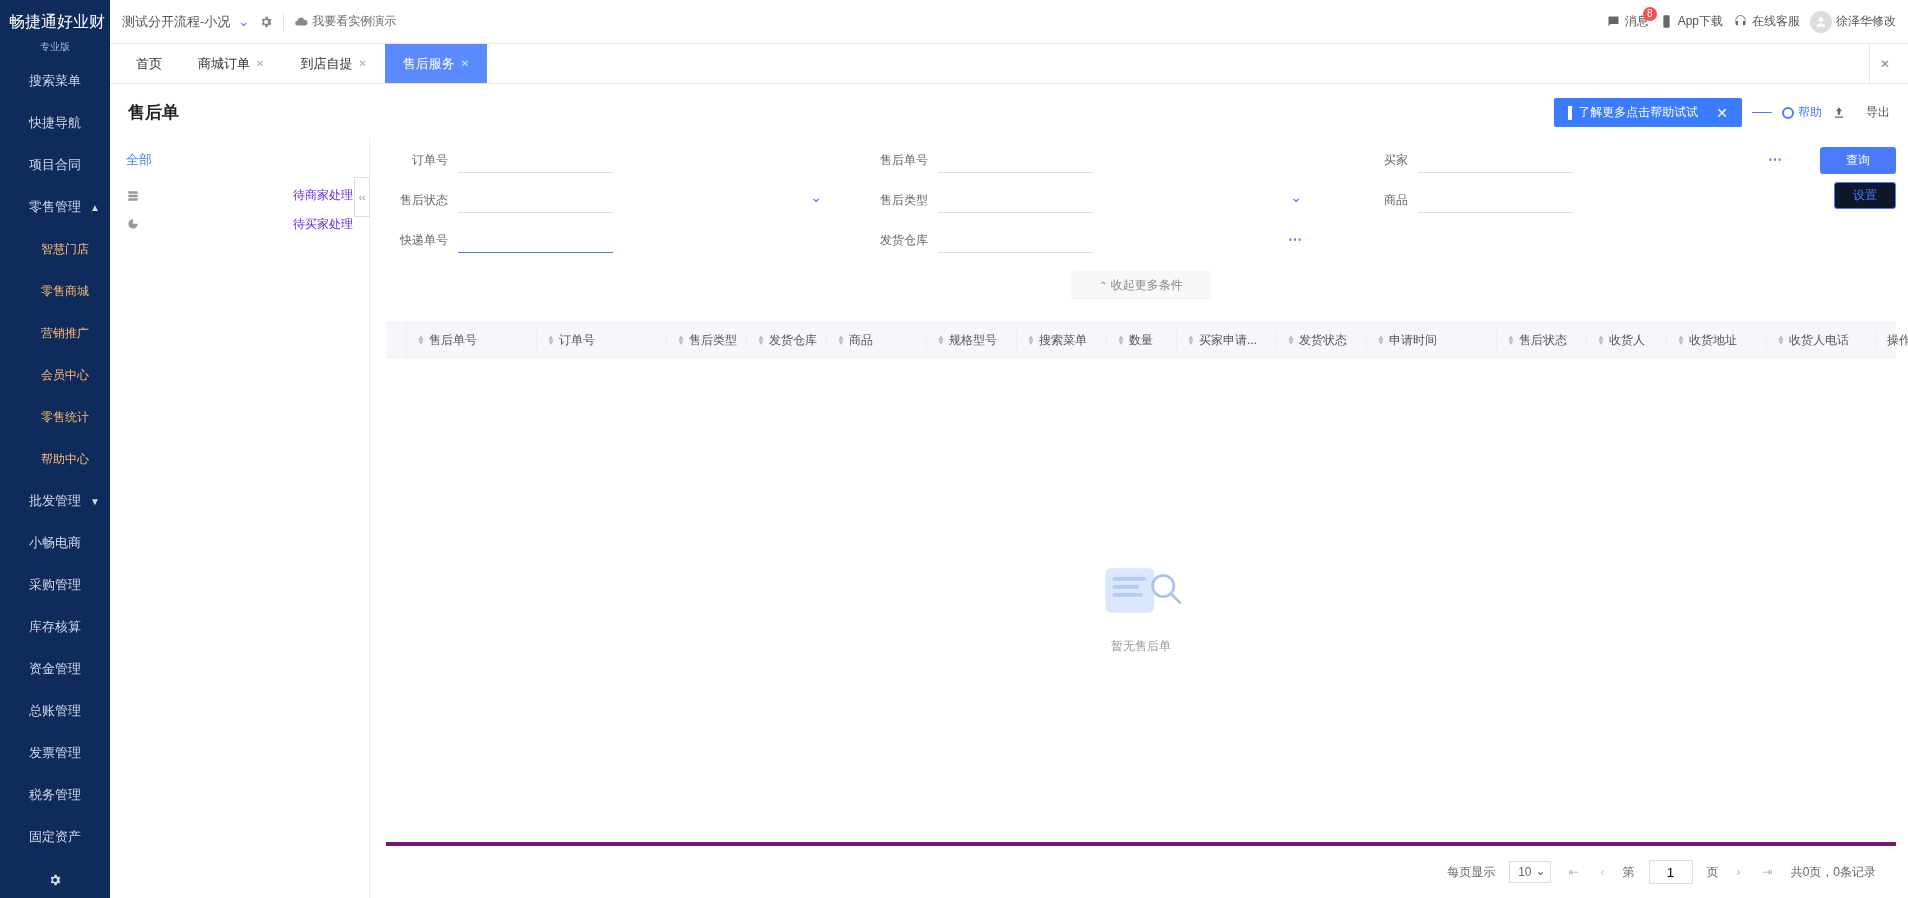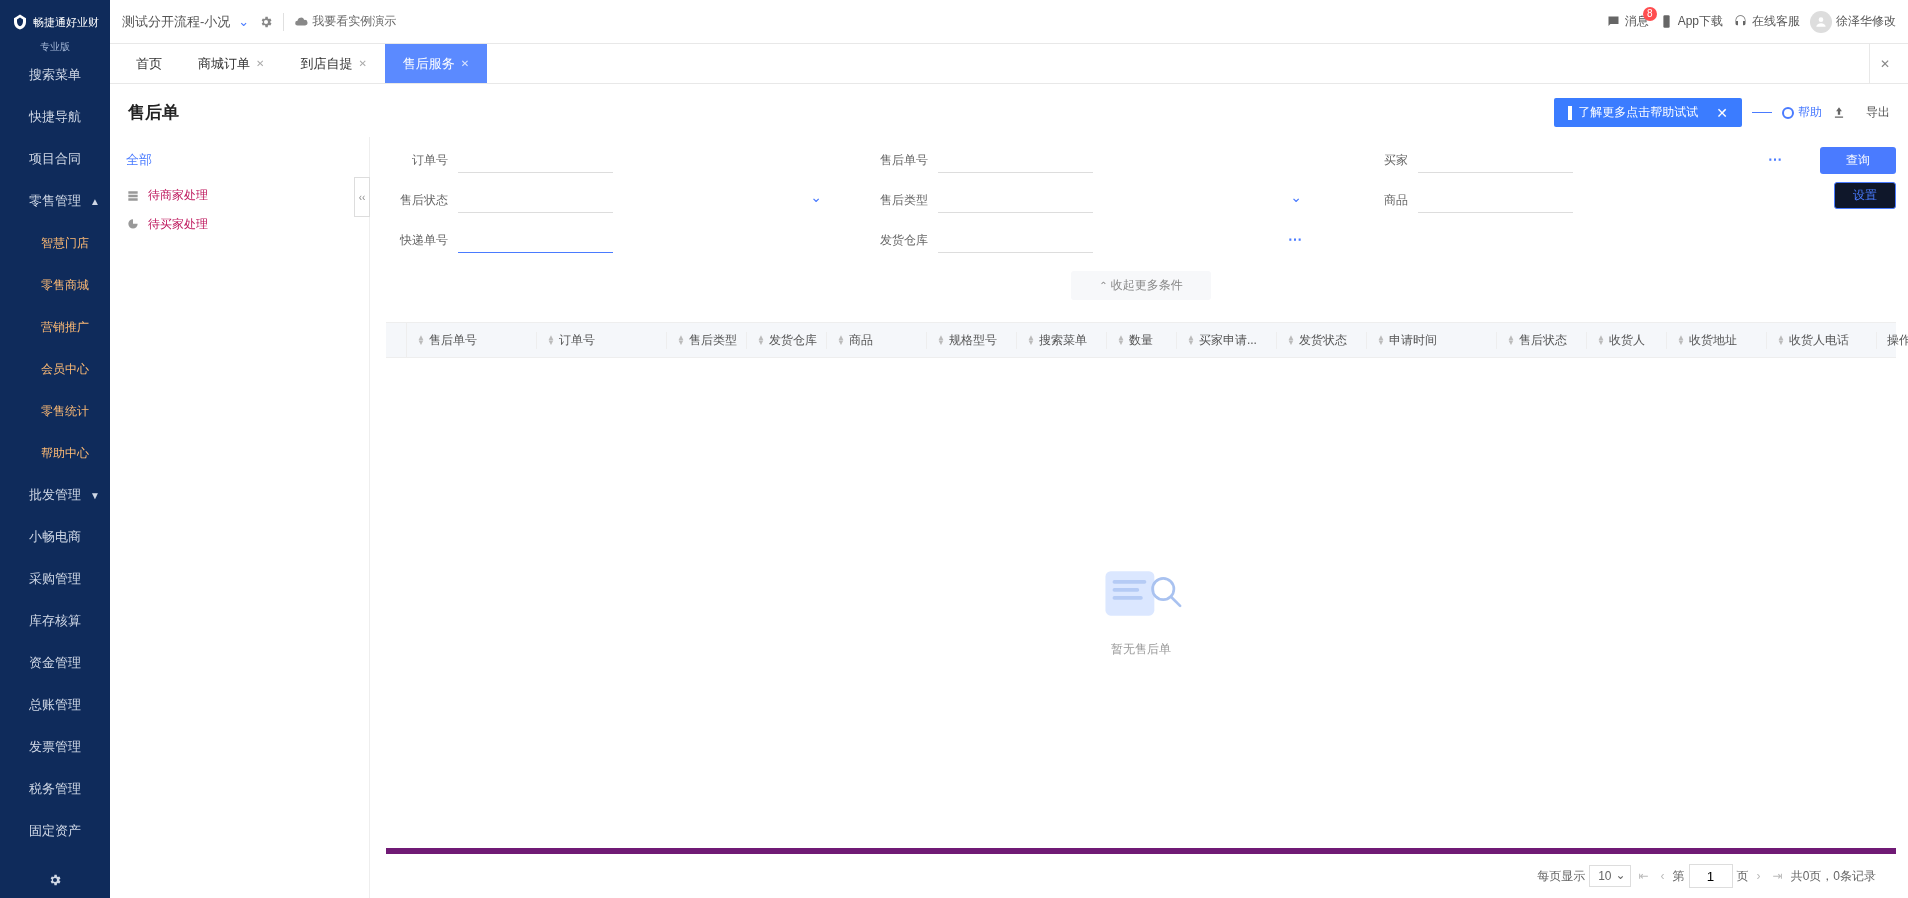--- a/index.html
+++ b/index.html
@@ -3,22 +3,22 @@
 <meta charset="utf-8">
 <style>
 * { box-sizing: border-box; margin: 0; padding: 0; }
 body { font-family: "Microsoft YaHei", "PingFang SC", sans-serif; font-size: 12px; color: #333; background: #fff; overflow: hidden; }
 .app { display: flex; height: 898px; width: 1908px; }
 
 
 .sidebar { width: 110px; background: #0f2b5b; color: #d0d8e6; display: flex; flex-direction: column; flex-shrink: 0; }
 .logo { display: flex; align-items: center; justify-content: center; height: 44px; gap: 4px; padding: 0 6px; }
 .logo-icon { width: 18px; height: 18px; }
-.logo-text { font-size: 11px; color: #fff; white-space: nowrap; }
-.logo-sub { font-size: 10px; color: #9fb3d4; text-align: center; margin-top: -4px; }
+.logo-text { font-size: 16px; color: #fff; white-space: nowrap; }
+.logo-sub { font-size: 10px; color: #9fb3d4; text-align: center; margin-top: -4px; margin-bottom: 6px; }
 .menu { flex: 1; overflow-y: auto; }
 .menu-item { height: 42px; display: flex; align-items: center; justify-content: center; cursor: pointer; font-size: 13px; position: relative; }
 .menu-item.sub { font-size: 12px; color: #fdba74; padding-left: 20px; }
 .menu-item .caret { position: absolute; right: 10px; font-size: 10px; }
 .menu-footer { height: 36px; display: flex; align-items: center; justify-content: center; }
 .gear-icon { width: 14px; height: 14px; fill: #d0d8e6; }
 
 
 .main { flex: 1; display: flex; flex-direction: column; min-width: 0; }
 .topbar { height: 44px; border-bottom: 1px solid #e8e8e8; display: flex; align-items: center; padding: 0 12px; gap: 10px; }
@@ -53,21 +53,21 @@
 .help-link { display: flex; align-items: center; gap: 4px; color: #4a7bff; font-size: 12px; cursor: pointer; }
 .help-link::before { content: ""; width: 8px; height: 8px; border: 2px solid #4a7bff; border-radius: 50%; display: inline-block; }
 .export-link { display: flex; align-items: center; gap: 20px; color: #555; font-size: 12px; cursor: pointer; }
 .line-connector { width: 20px; height: 1px; background: #4a7bff; }
 
 
 .content-row { display: flex; flex: 1; min-height: 0; }
 .left-panel { width: 260px; border-right: 1px solid #eee; padding: 10px 8px; position: relative; flex-shrink: 0; }
 .collapse-btn { position: absolute; right: -1px; top: 40px; width: 16px; height: 40px; border: 1px solid #ddd; background: #fff; display: flex; align-items: center; justify-content: center; cursor: pointer; font-size: 10px; color: #888; }
 .lp-all { color: #4a7bff; font-size: 13px; padding: 4px 8px; margin-bottom: 8px; }
-.lp-item { display: flex; align-items: center; gap: 8px; padding: 6px 8px; color: #be185d; font-size: 12px; cursor: pointer; }
+.lp-item { display: flex; align-items: center; gap: 8px; padding: 6px 8px; color: #6d28d9; font-size: 12px; cursor: pointer; justify-content: space-between; }
 .lp-item svg { width: 14px; height: 14px; fill: #999; }
 
 .right-area { flex: 1; display: flex; flex-direction: column; min-width: 0; padding: 0 12px 0 16px; }
 
 
 .filter-form { padding: 10px 0; }
 .filter-row { display: flex; gap: 40px; margin-bottom: 14px; align-items: center; }
 .filter-item { display: flex; align-items: center; flex: 1; }
 .filter-label { width: 72px; text-align: right; color: #666; font-size: 12px; padding-right: 10px; }
 .filter-input { flex: 1; border: none; border-bottom: 1px solid #ddd; height: 26px; font-size: 12px; outline: none; background: transparent; }
@@ -84,21 +84,21 @@
 
 .table-wrap { flex: 1; min-height: 0; display: flex; flex-direction: column; margin-top: 8px; }
 .thead { display: flex; background: #f5f7fa; height: 36px; align-items: center; border-top: 1px solid #eee; border-bottom: 1px solid #eee; }
 .th { padding: 0 10px; font-size: 12px; color: #555; border-right: 1px solid #eee; height: 100%; display: flex; align-items: center; gap: 4px; white-space: nowrap; overflow: hidden; }
 .th .sort { display: inline-flex; flex-direction: column; line-height: 5px; font-size: 8px; color: #bbb; }
 .th-gear { width: 50px; justify-content: center; }
 .empty-state { flex: 1; display: flex; flex-direction: column; align-items: center; justify-content: center; color: #999; }
 .empty-img { width: 110px; height: 80px; margin-bottom: 12px; }
 
 
-.pagination { height: 50px; border-top: 6px solid #701a75; display: flex; align-items: center; justify-content: flex-end; gap: 4px; padding: 0 20px; font-size: 12px; color: #666; }
+.pagination { height: 56px; border-top: 4px solid #701a75; display: flex; align-items: center; justify-content: flex-end; gap: 14px; padding: 0 20px; font-size: 12px; color: #666; }
 .page-size-sel { border: 1px solid #ddd; padding: 3px 18px 3px 8px; position: relative; }
 .page-size-sel::after { content: "⌄"; position: absolute; right: 4px; top: 2px; }
 .pg-btn { color: #bbb; cursor: pointer; padding: 0 4px; }
 .pg-input { width: 44px; border: 1px solid #ddd; text-align: center; height: 24px; }
 </style>
 </head>
 <body>
 
 <div class="app">
 

